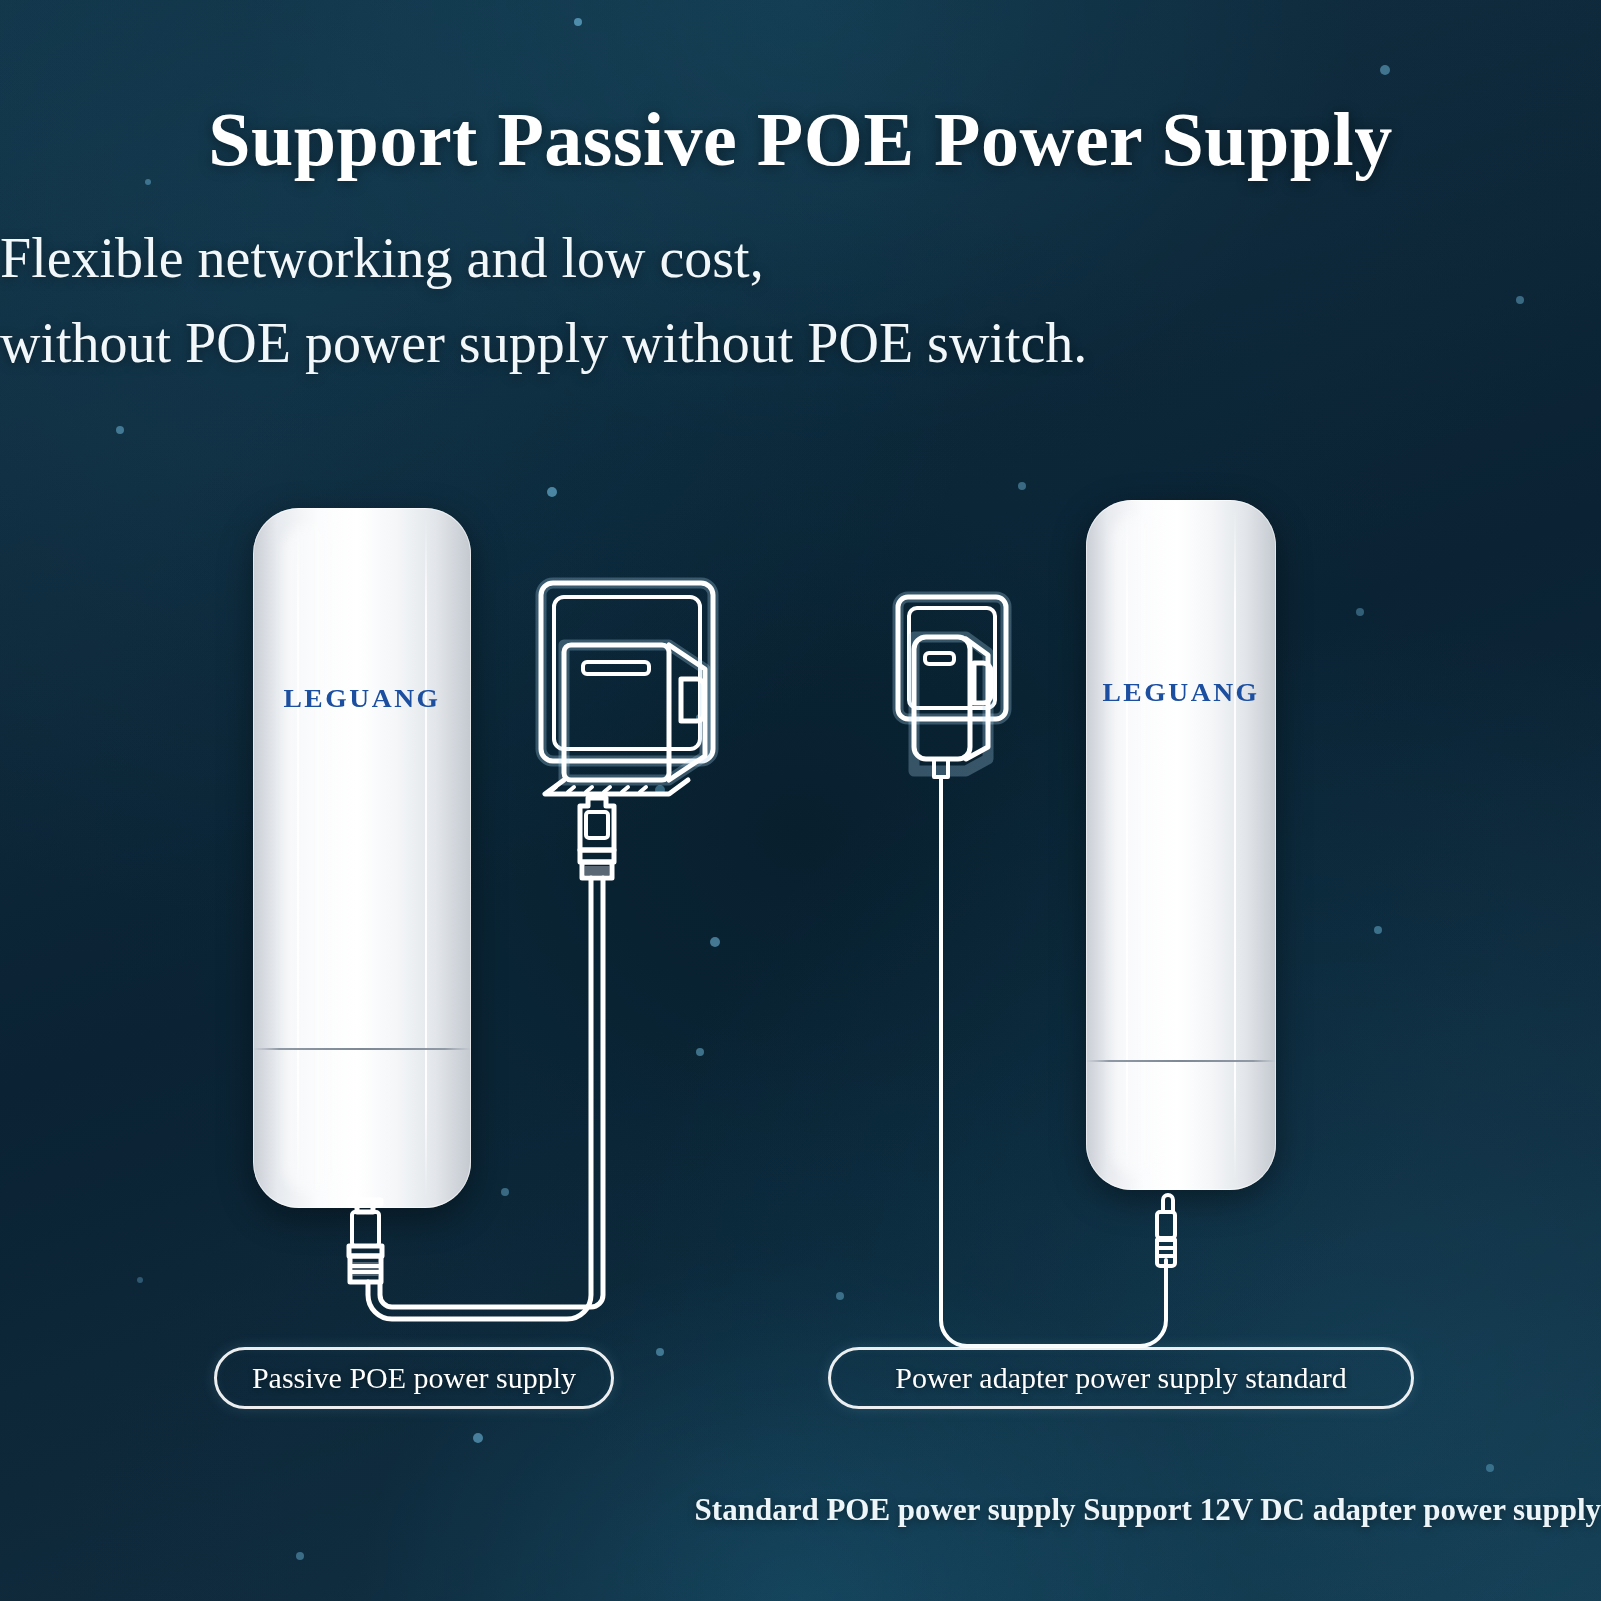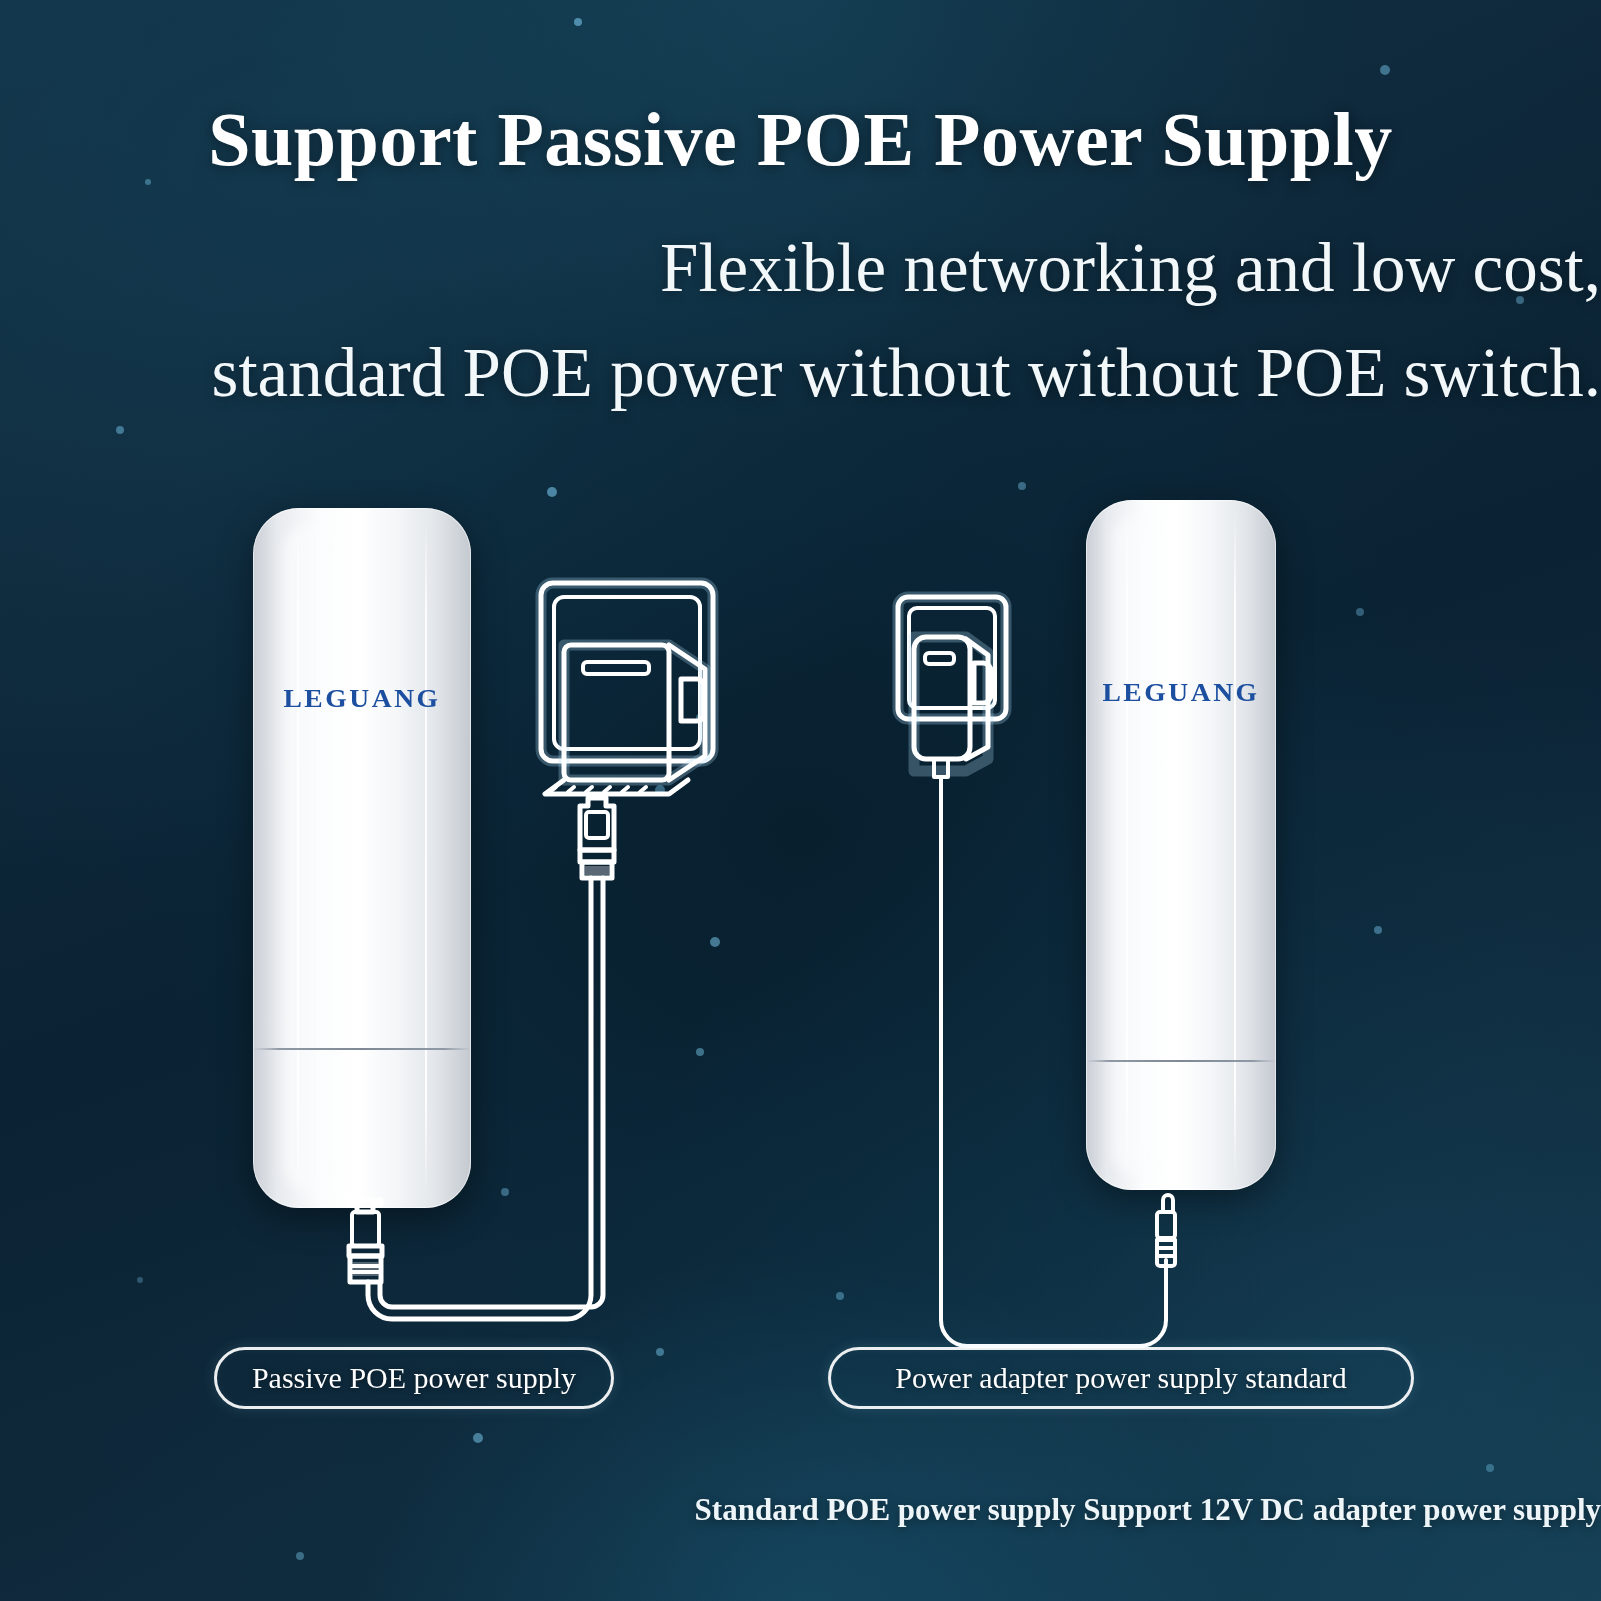--- a/index.html
+++ b/index.html
@@ -19,22 +19,22 @@
       radial-gradient(circle at 86% 88%, rgba(30,104,138,.22) 0%, rgba(0,0,0,0) 40%);
   }
 
   
   .title{
     position:absolute;left:0;right:0;top:96px;text-align:center;
     color:#fff;font-size:76px;font-weight:bold;letter-spacing:.5px;
     text-shadow:0 2px 14px rgba(0,0,0,.45);
   }
   .subtitle{
-    position:absolute;left:0;right:0;top:216px;text-align:right;
-    color:#f2f7fa;font-size:69px;font-weight:400;line-height:1.52;
+    position:absolute;left:0;right:0;top:216px;text-align:left;
+    color:#f2f7fa;font-size:56px;font-weight:400;line-height:1.52;
     text-shadow:0 2px 12px rgba(0,0,0,.40);
   }
   .footnote{
     position:absolute;left:0;right:0;top:1492px;text-align:right;
     color:#eef5f8;font-size:31px;font-weight:bold;
     text-shadow:0 2px 10px rgba(0,0,0,.4);
   }
 
   
   .pill{
@@ -111,21 +111,21 @@
       <circle cx="660" cy="1352" r="4" opacity=".45"></circle>
       <circle cx="478" cy="1438" r="5" opacity=".5"></circle>
       <circle cx="1490" cy="1468" r="4" opacity=".35"></circle>
       <circle cx="300" cy="1556" r="4" opacity=".4"></circle>
     </g>
   </svg>
 
   <div class="title">Support Passive POE Power Supply</div>
   <div class="subtitle">
     <div>Flexible networking and low cost,</div>
-    <div>standard POE power without without POE switch.</div>
+    <div>without POE power supply without POE switch.</div>
   </div>
 
   <div class="cpe" id="cpe-left">
     <div class="shell"></div>
     <div class="gloss"></div>
     <div class="edgeL" style="left:44px;"></div>
     <div class="edgeR" style="right:44px;"></div>
     <div class="seam" style="top:540px;"></div>
     <div class="logo" style="top:176px;">LEGUANG</div>
   </div>

